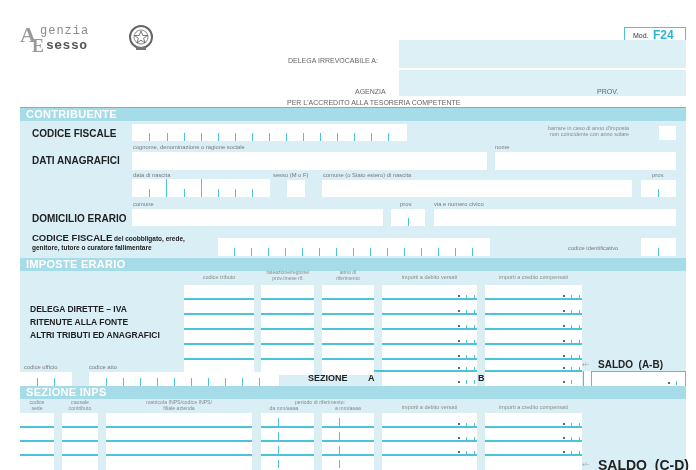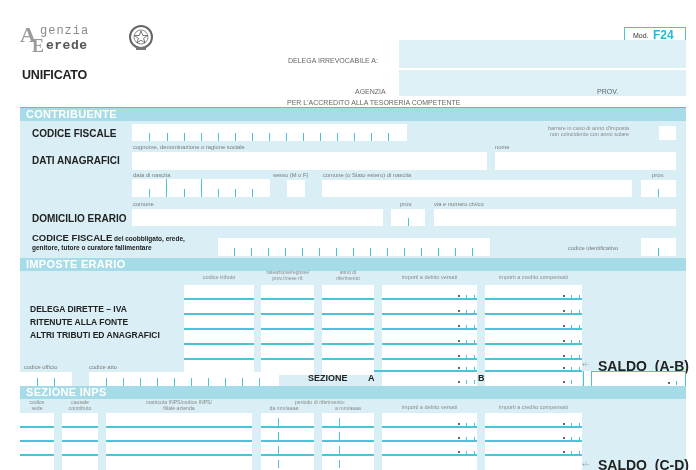--- a/index.html
+++ b/index.html
@@ -17,32 +17,31 @@
   .dot { position: absolute; width: 2px; height: 2px; background: #333; border-radius: 1px; }
   .hdr-field { position: absolute; background: #dcf0f6; }
 </style>
 </head>
 <body>
 
 <div class="abs" style="left:20px;top:22px;width:110px;height:34px;">
   <span class="abs" style="left:0;top:0;font-size:22px;font-weight:bold;color:#9a9a9a;font-family:'Liberation Serif',serif;">A</span>
   <span class="abs" style="left:20px;top:2px;font-size:12px;color:#8a8a8a;font-family:'Liberation Mono',monospace;letter-spacing:1px;">genzia</span>
   <span class="abs" style="left:12px;top:14px;font-size:18px;font-weight:bold;color:#9a9a9a;font-family:'Liberation Serif',serif;">E</span>
-  <span class="abs" style="left:26px;top:16px;font-size:13px;font-weight:bold;color:#555;font-family:'Liberation Mono',monospace;letter-spacing:0.5px;">erede</span>
+  <span class="abs" style="left:26px;top:16px;font-size:13px;font-weight:bold;color:#555;font-family:'Liberation Mono',monospace;letter-spacing:0.5px;">sesso</span>
 </div>
 <div class="abs" style="left:128px;top:24px;width:26px;height:28px;">
   <svg width="26" height="28" viewBox="0 0 26 28">
     <circle cx="13" cy="13" r="11" fill="none" stroke="#666" stroke-width="2"></circle>
     <circle cx="13" cy="13" r="7" fill="none" stroke="#888" stroke-width="1"></circle>
     <polygon points="13,7 14.8,11.5 19.5,11.5 15.6,14.3 17,19 13,16.2 9,19 10.4,14.3 6.5,11.5 11.2,11.5" fill="none" stroke="#555" stroke-width="0.8"></polygon>
     <rect x="8" y="23" width="10" height="3" fill="#777"></rect>
   </svg>
 </div>
 <div class="abs" style="left:22px;top:68px;font-weight:bold;font-size:12.5px;line-height:14px;color:#222;letter-spacing:-0.2px;">
-  <div>UNIFICATO</div>
 </div>
 
 <div class="abs" style="left:624px;top:27px;width:62px;height:16px;border:1.5px solid #4cc3d9;background:#fff;">
   <span class="abs" style="left:8px;top:4px;font-size:7px;color:#333;">Mod.</span>
   <span class="abs" style="left:28px;top:0px;font-size:12px;font-weight:bold;color:#2ab5d6;">F24</span>
 </div>
 
 <div class="lbl" style="left:288px;top:57px;font-size:7px;color:#666;">DELEGA IRREVOCABILE A:</div>
 <div class="hdr-field" style="left:399px;top:40px;width:287px;height:28px;"></div>
 <div class="hdr-field" style="left:399px;top:70px;width:287px;height:26px;"></div>
@@ -258,21 +257,21 @@
   <div class="tick" style="left:102px;top:6px;height:8px;"></div>
   <div class="tick" style="left:119px;top:6px;height:8px;"></div>
   <div class="tick" style="left:136px;top:6px;height:8px;"></div>
   <div class="tick" style="left:153px;top:6px;height:8px;"></div>
   <div class="tick" style="left:170px;top:6px;height:8px;"></div>
 </div>
 <div class="bold-lbl" style="left:308px;top:374px;font-size:9px;">SEZIONE</div>
 <div class="bold-lbl" style="left:368px;top:374px;font-size:9px;">A</div>
 
 <div class="lbl-s" style="left:582px;top:362px;font-size:5px;">+/–</div>
-<div class="bold-lbl" style="left:598px;top:359px;font-size:14px;white-space:pre;">SALDO  (A-B)</div>
+<div class="bold-lbl" style="left:598px;top:359px;font-size:10px;white-space:pre;">SALDO  (A-B)</div>
 <div class="abs" style="left:583px;top:371px;width:9px;height:15px;background:#fff;border-left:1px solid #4cc3d9;border-right:1px solid #4cc3d9;"></div>
 <div class="box" style="left:592px;top:371px;width:94px;height:15px;border-right:1px solid #4cc3d9;border-top:1px solid #4cc3d9;">
   <div class="dot" style="left:76px;top:10px;"></div>
   <div class="tick" style="left:84px;top:9px;height:4px;"></div>
 </div>
 
 <div class="bg-panel" style="left:20px;top:386px;width:666px;height:84px;"></div>
 <div class="band" style="left:20px;top:386px;width:666px;height:13px;">SEZIONE INPS</div>
 
 <div class="lbl-s" style="left:20px;top:400px;width:34px;font-size:5.2px;line-height:5.5px;">

